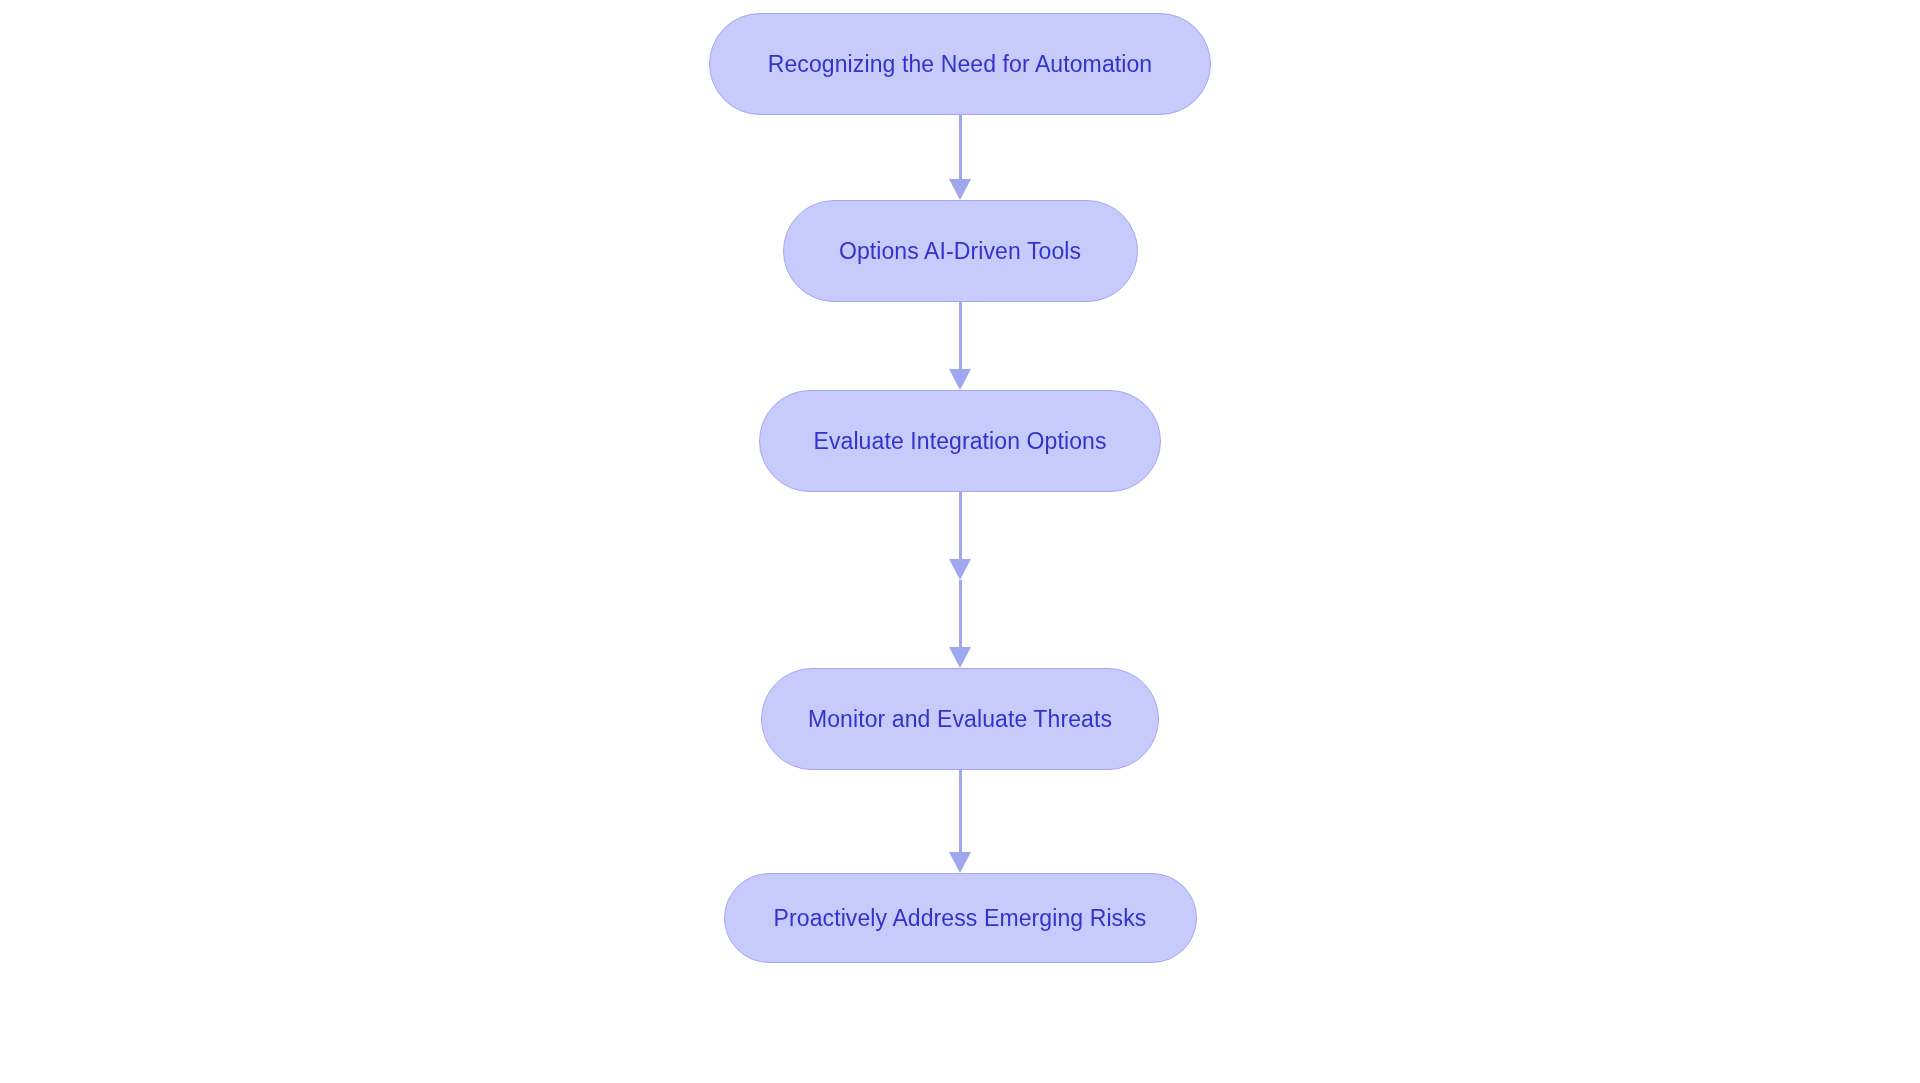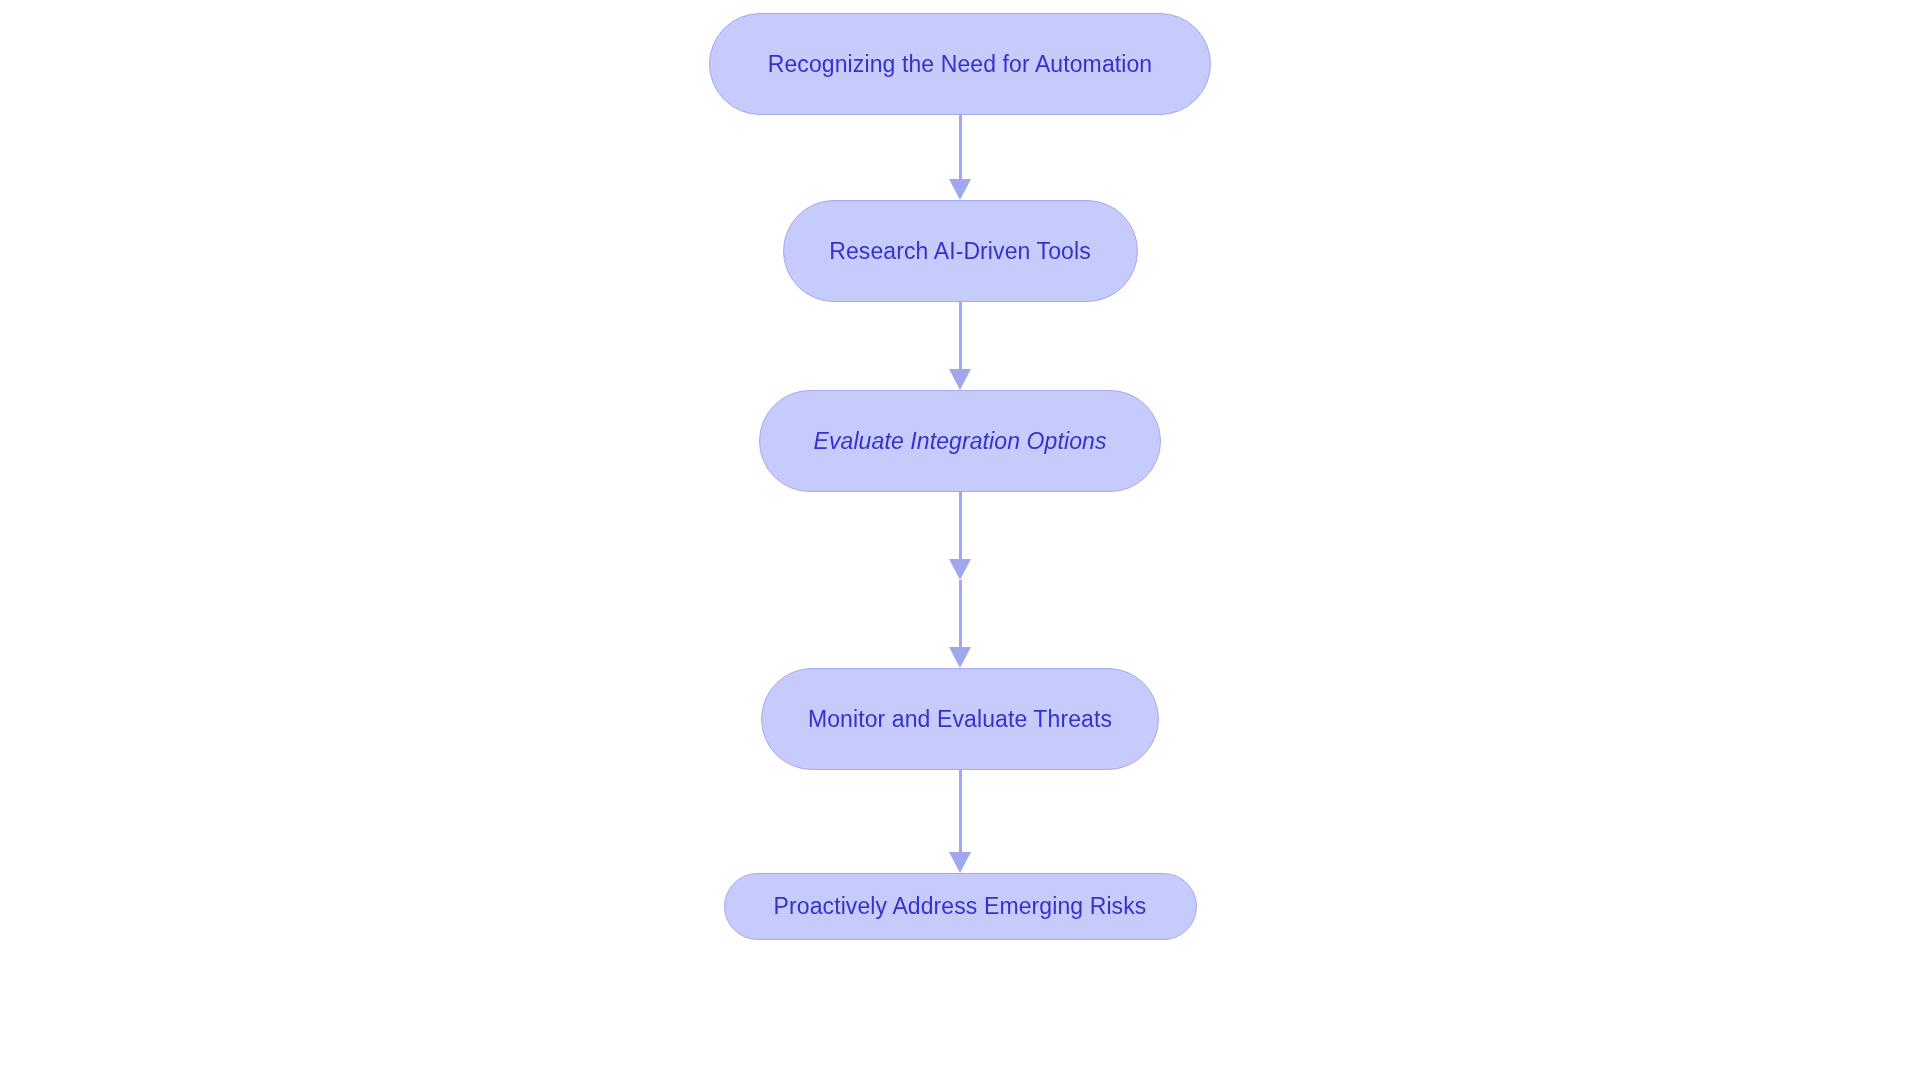--- a/index.html
+++ b/index.html
@@ -58,27 +58,27 @@
     line-height: 1;
     letter-spacing: 0.1px;
     white-space: nowrap;
     text-align: center;
     user-select: none;
   }
 
   
   .node-w1 { width: 502px; }
   .node-w2 { width: 355px; }
-  .node-w3 { width: 402px; font-style: italic; }
+  .node-w3 { width: 402px; }
   .node-w4 { width: 360px; }
   .node-w5 { width: 398px; }
   .node-w6 { width: 473px; }
 
   
-  .node-last { height: 67px; border-radius: 45px; }
+  .node-last { height: 90px; border-radius: 45px; }
 
   
   .connector {
     position: relative;
     width: 24px;
     flex: 0 0 auto;
     display: flex;
     flex-direction: column;
     align-items: center;
   }
@@ -112,21 +112,21 @@
     <div class="node node-w1">
       <span class="node-label">Recognizing the Need for Automation</span>
     </div>
 
     <div class="connector gap-1">
       <div class="connector-line"></div>
       <div class="connector-head"></div>
     </div>
 
     <div class="node node-w2">
-      <span class="node-label">Research AI-Driven Tools</span>
+      <span class="node-label">Options AI-Driven Tools</span>
     </div>
 
     <div class="connector gap-2">
       <div class="connector-line"></div>
       <div class="connector-head"></div>
     </div>
 
     <div class="node node-w3">
       <span class="node-label">Evaluate Integration Options</span>
     </div>

